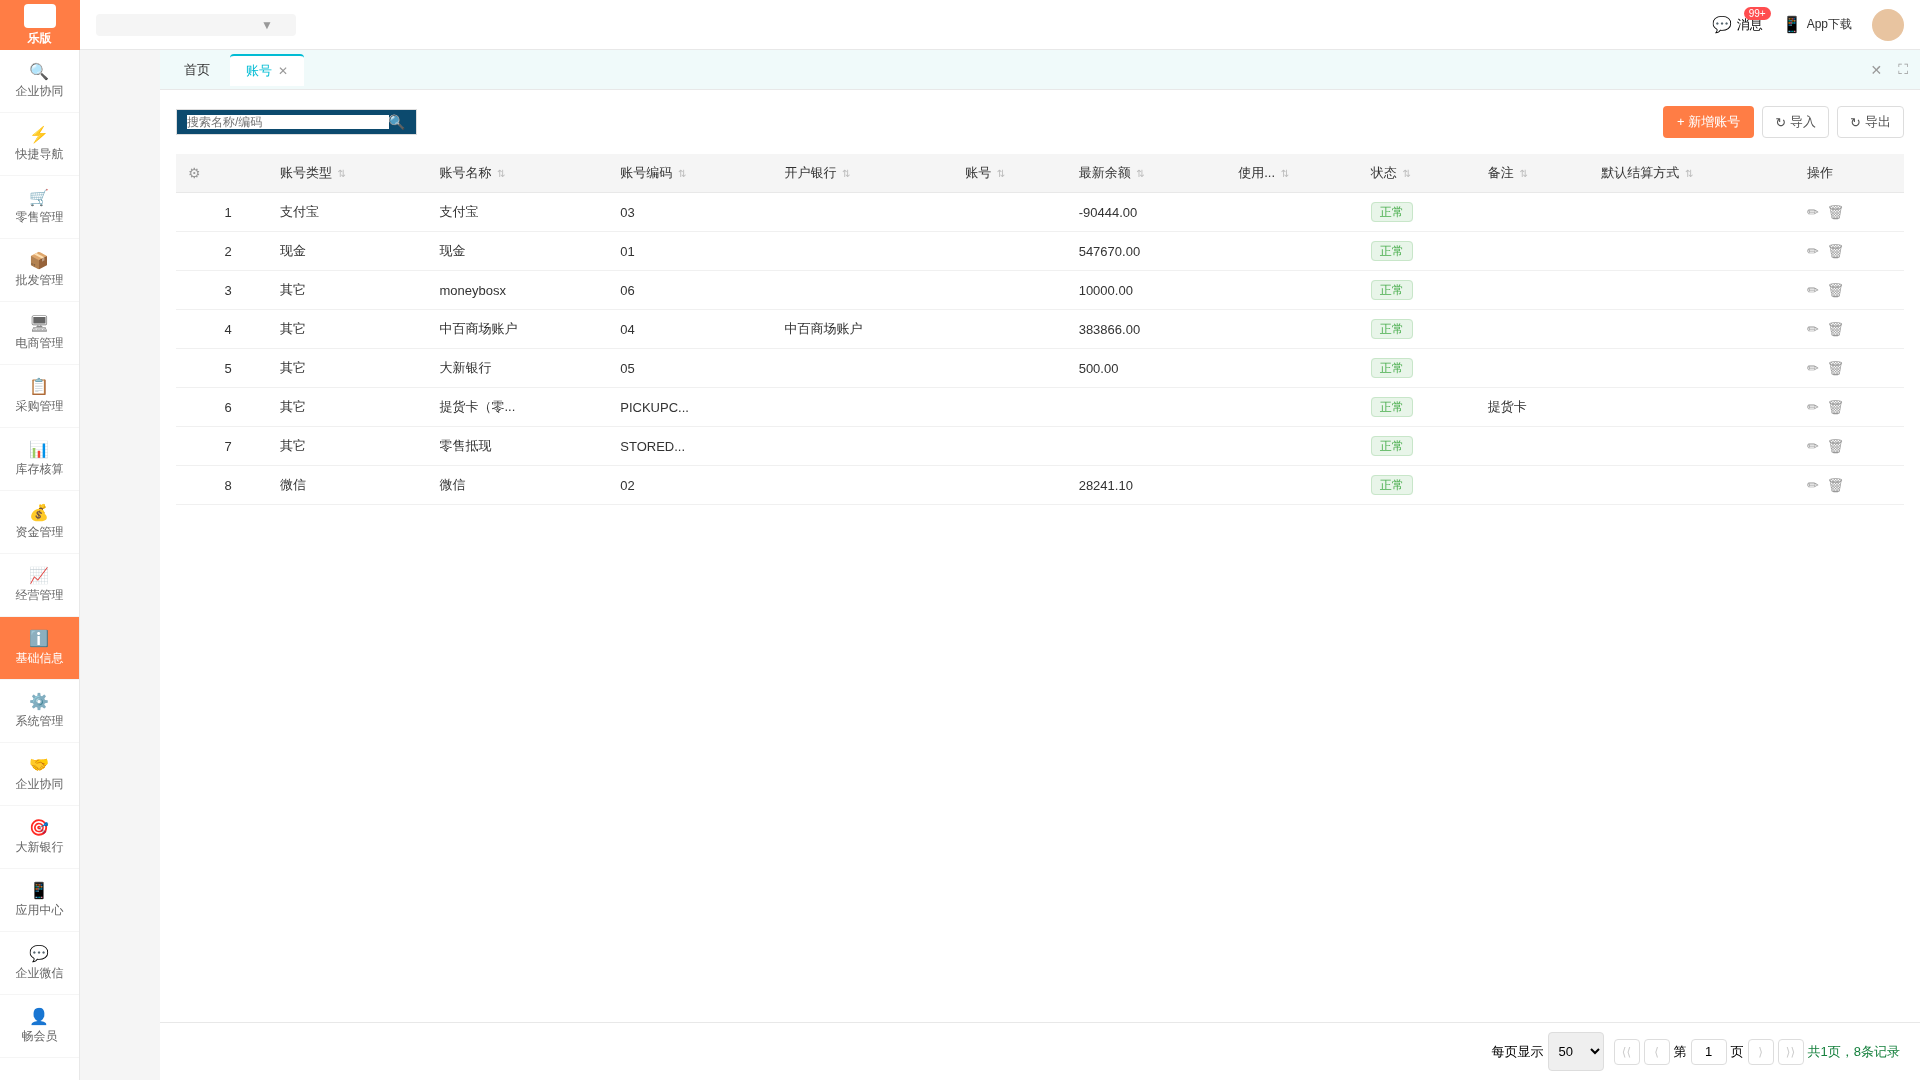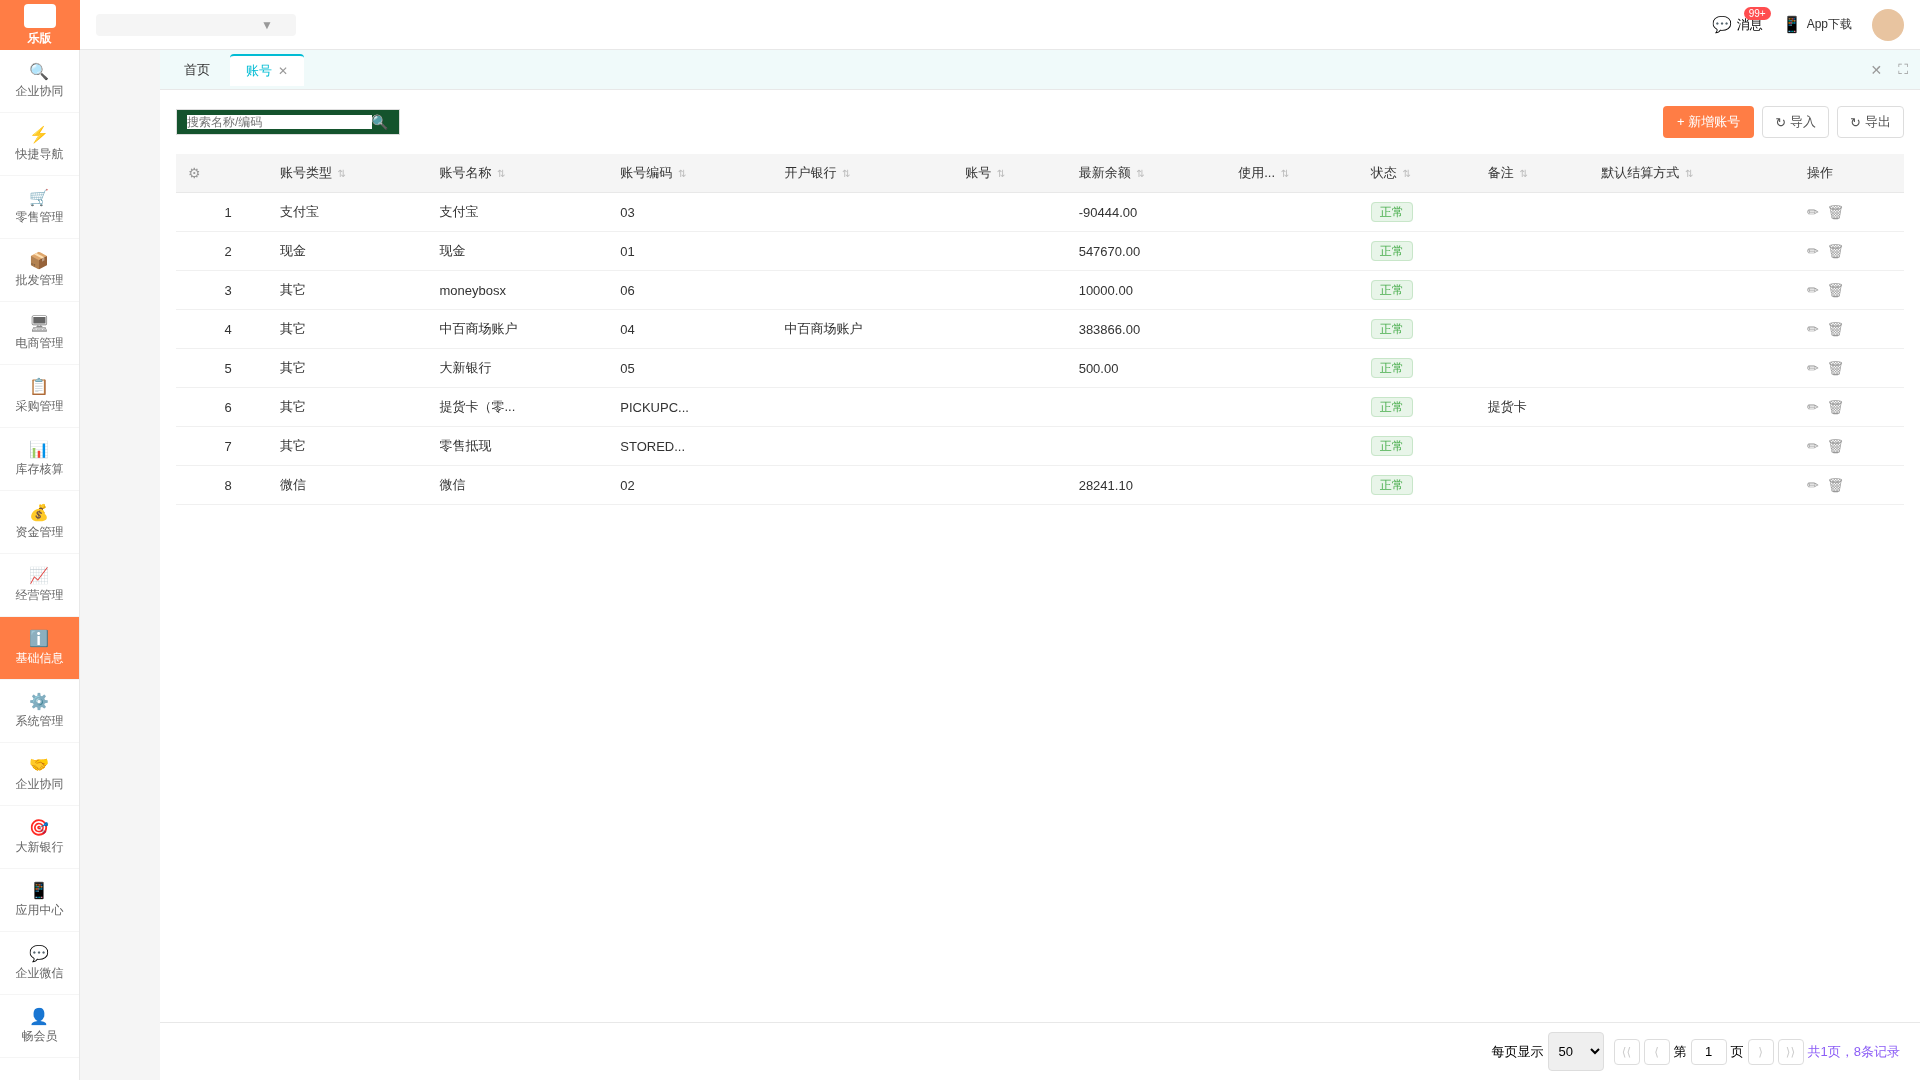--- a/index.html
+++ b/index.html
@@ -178,22 +178,22 @@
       align-items: center;
       justify-content: space-between;
       margin-bottom: 16px;
     }
     .search-box {
       display: flex;
       align-items: center;
       border: 1px solid #ddd;
       border-radius: 0;
       padding: 4px 10px;
-      width: 224px;
-      background: #14532d;
+      width: 241px;
+      background: #0c4a6e;
     }
     .search-box input {
       border: none;
       outline: none;
       font-size: 12px;
       color: #999;
       flex: 1;
     }
     .search-icon { color: #999; font-size: 14px; cursor: pointer; }
     .toolbar-right { display: flex; gap: 8px; align-items: center; }
@@ -310,21 +310,21 @@
     .page-btn.disabled { color: #ccc; cursor: not-allowed; }
     .page-input {
       width: 36px;
       height: 26px;
       border: 1px solid #ddd;
       border-radius: 4px;
       text-align: center;
       font-size: 13px;
       outline: none;
     }
-    .page-info { color: #8b5cf6; }
+    .page-info { color: #15803d; }
 
     
     .tab-bar-right { margin-left: auto; display: flex; gap: 8px; }
     .tb-btn { background: none; border: none; cursor: pointer; color: #999; font-size: 14px; padding: 4px; }
   </style>
 </head>
 <body>
 
 <div class="sidebar">
   <div class="sidebar-logo">

